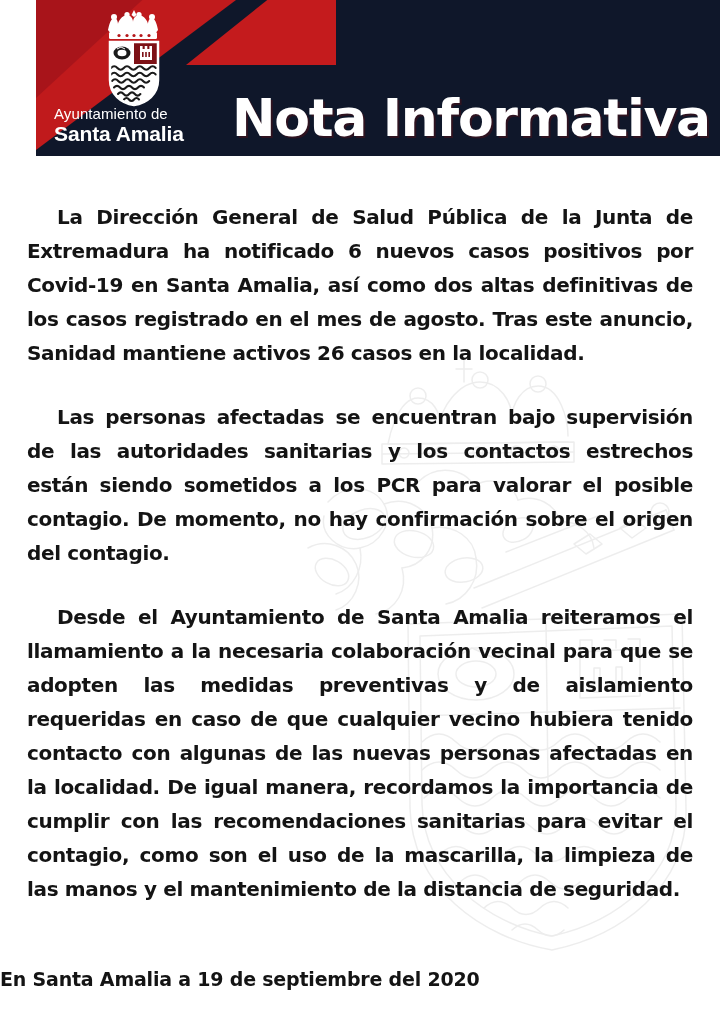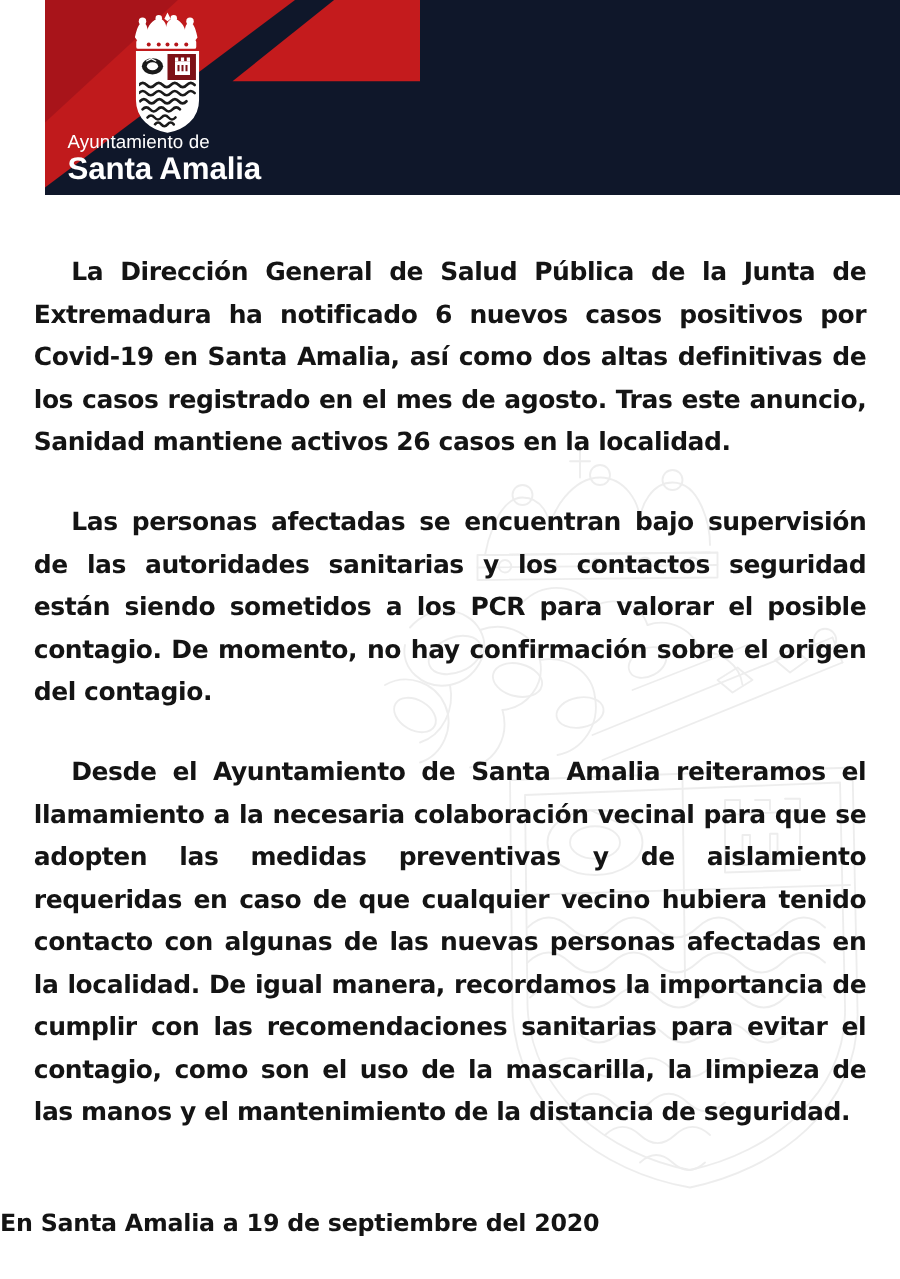--- a/index.html
+++ b/index.html
@@ -71,21 +71,21 @@
     color: #ffffff;
   }
   .muni-line1 {
     font-size: 15px;
     font-weight: 400;
     letter-spacing: 0.1px;
     display: block;
     margin-bottom: 2px;
   }
   .muni-line2 {
-    font-size: 25px;
+    font-size: 21px;
     font-weight: 700;
     letter-spacing: -0.1px;
     display: block;
   }
 
   .banner-title {
     position: absolute;
     left: 196px;
     top: 92px;
     z-index: 4;
@@ -215,20 +215,21 @@
 
       <path d="M13 36 L61 36 L61 74 C61 88 50 97 37 99 C24 97 13 88 13 74 Z" fill="none" stroke="#ffffff" stroke-width="2.5"></path>
     </svg>
   </div>
 
   <div class="muni-name">
     <span class="muni-line1">Ayuntamiento de</span>
     <span class="muni-line2">Santa Amalia</span>
   </div>
 
+  <div class="banner-title">Nota Informativa</div>
 </div>
 
 <div class="watermark">
   <svg width="440" height="625" viewBox="0 0 440 625">
     <g stroke="#d5d5d5" stroke-width="1.5" fill="none" stroke-linecap="round" stroke-linejoin="round">
 
       <path d="M196 8 L196 30 M188 17 L204 17"></path>
 
       <path d="M120 92 C120 92 128 46 150 46 C166 46 172 62 172 72"></path>
       <path d="M172 72 C172 58 190 30 212 30 C232 30 244 50 244 66"></path>
@@ -300,17 +301,17 @@
       <path d="M172 502 q16 -15 32 0 q16 15 32 0 q16 -15 32 0 q16 15 32 0 q16 -15 32 0"></path>
       <path d="M192 530 q15 -14 30 0 q15 14 30 0 q15 -14 30 0 q15 14 30 0"></path>
       <path d="M216 556 q14 -13 28 0 q14 13 28 0 q14 -13 28 0"></path>
       <path d="M244 578 q13 -12 26 0 q13 12 26 0"></path>
     </g>
   </svg>
 </div>
 
 <div class="doc-body">
   <p class="para p1"><span class="indent"></span><span>La Dirección General de Salud Pública de la Junta de Extremadura ha notificado 6 nuevos casos positivos por Covid-19 en Santa Amalia, así como dos altas definitivas de los casos registrado en el mes de agosto. Tras este anuncio, Sanidad mantiene activos 26 casos en la localidad.</span></p>
-  <p class="para p2"><span class="indent"></span><span>Las personas afectadas se encuentran bajo supervisión de las autoridades sanitarias y los contactos seguridad están siendo sometidos a los PCR para valorar el posible contagio. De momento, no hay confirmación sobre el origen del contagio.</span></p>
+  <p class="para p2"><span class="indent"></span><span>Las personas afectadas se encuentran bajo supervisión de las autoridades sanitarias y los contactos estrechos están siendo sometidos a los PCR para valorar el posible contagio. De momento, no hay confirmación sobre el origen del contagio.</span></p>
   <p class="para p3"><span class="indent"></span><span>Desde el Ayuntamiento de Santa Amalia reiteramos el llamamiento a la necesaria colaboración vecinal para que se adopten las medidas preventivas y de aislamiento requeridas en caso de que cualquier vecino hubiera tenido contacto con algunas de las nuevas personas afectadas en la localidad. De igual manera, recordamos la importancia de cumplir con las recomendaciones sanitarias para evitar el contagio, como son el uso de la mascarilla, la limpieza de las manos y el mantenimiento de la distancia de seguridad.</span></p>
 </div>
 
 <div class="footer-date">En Santa Amalia a 19 de septiembre del 2020</div>
 
 </body></html>

